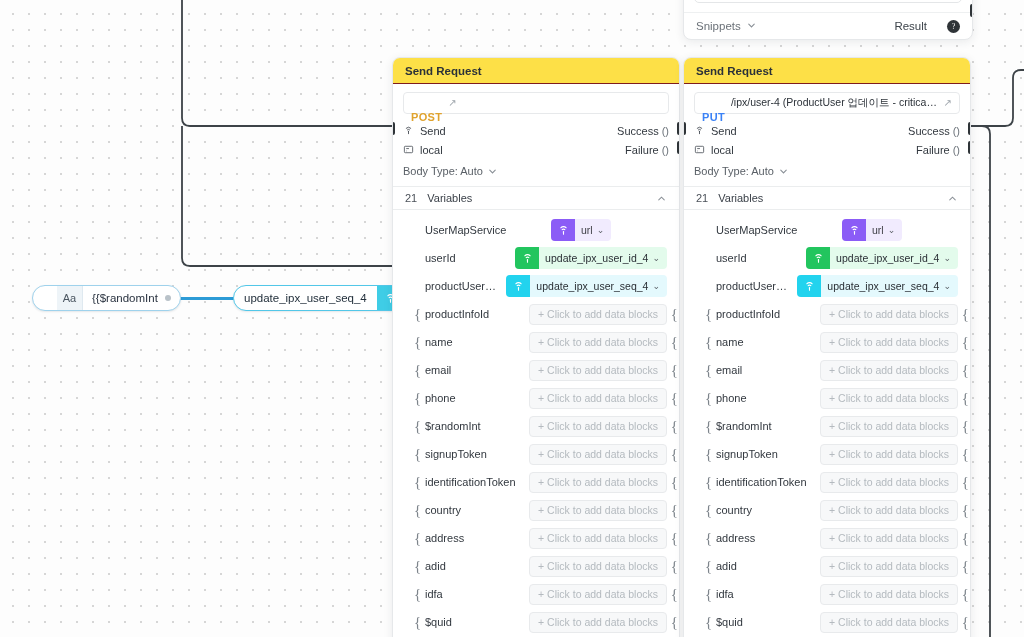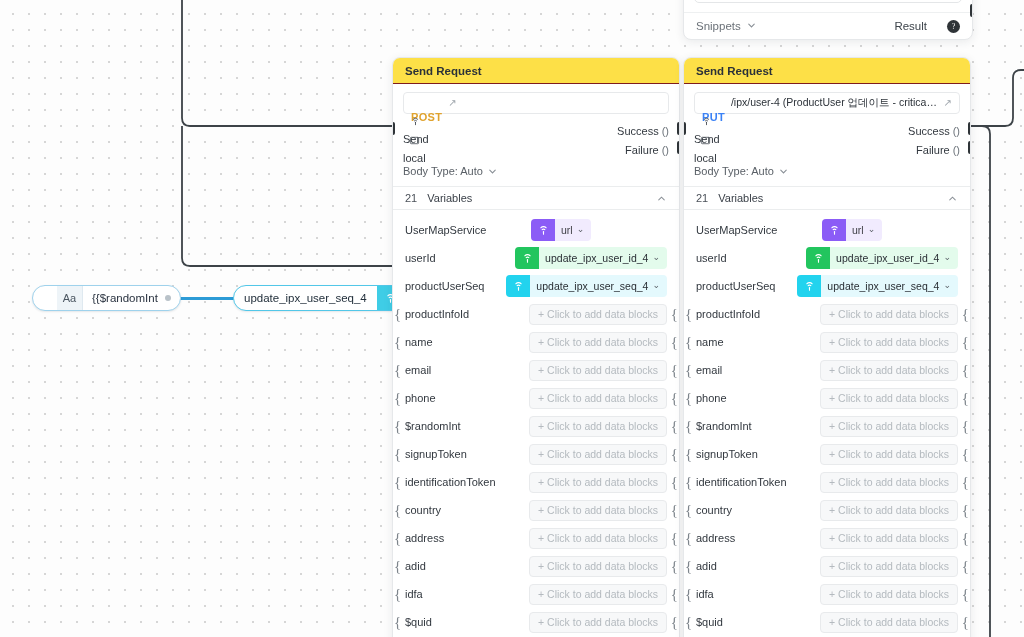--- a/index.html
+++ b/index.html
@@ -156,21 +156,21 @@
 
   .ports {
     position: relative;
     padding: 3px 0 2px 0;
   }
   .port-row {
     display: flex; align-items: center; justify-content: space-between;
     padding: 0 10px;
     height: 19px;
   }
-  .port-left { display:flex; align-items:center; gap:6px; font-size: 11px; color: #32383f; flex-direction: column; }
+  .port-left { display:flex; align-items:center; gap:6px; font-size: 11px; color: #32383f; }
   .port-right { display:flex; align-items:center; gap:3px; font-size: 11px; color: #32383f; }
   .paren { color:#6d747b; font-size:11px; }
 
   .icon-sm { width: 11px; height: 11px; display:block; }
 
   .bodytype {
     padding: 4px 10px 9px 10px;
     font-size: 11px;
     color: #5a6067;
     display: flex; align-items: center; gap: 4px;
@@ -181,21 +181,21 @@
     height: 24px;
     padding: 0 12px;
     border-top: 1px solid #ebedee;
     border-bottom: 1px solid #ebedee;
     font-size: 11px;
     color: #3b4149;
   }
   .var-head .count { margin-right: 10px; color:#4b5159; }
   .var-head .label { flex:1; }
 
-  .var-list { padding: 6px 0 0 0; }
+  .var-list { padding: 6px 0 0 0; margin-left: 20px; }
   .var-row {
     display: flex; align-items: center;
     height: 28px;
     padding: 0 12px;
     gap: 8px;
     position: relative;
   }
   .var-name {
     width: 118px;
     font-size: 11px;
@@ -214,21 +214,21 @@
     overflow: hidden;
     max-width: 100%;
   }
   .chip .cicon {
     width: 24px; height: 22px;
     display: flex; align-items: center; justify-content: center;
   }
   .chip .ctext {
     padding: 0 7px 0 6px;
     font-size: 10.5px;
-    display: flex; align-items: flex-start; gap: 4px;
+    display: flex; align-items: center; gap: 4px;
     white-space: nowrap;
     overflow: hidden;
   }
   .chip.purple .cicon { background:#8b5cf6; }
   .chip.purple        { background:#f1ebfe; }
   .chip.purple .ctext { color:#3f3f46; }
   .chip.green  .cicon { background:#22c55e; }
   .chip.green         { background:#e3fbec; }
   .chip.green  .ctext { color:#2a2f35; }
   .chip.cyan   .cicon { background:#22d3ee; }

